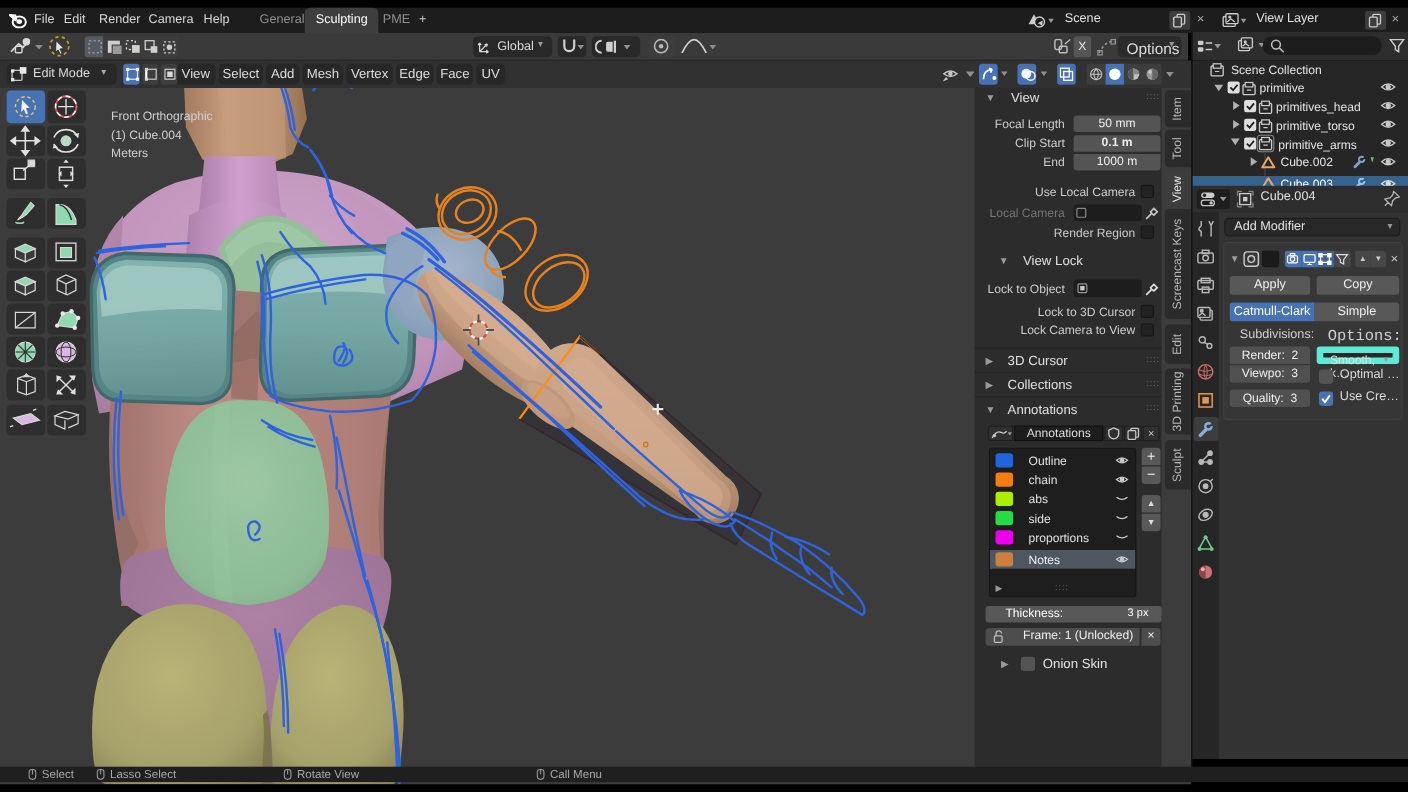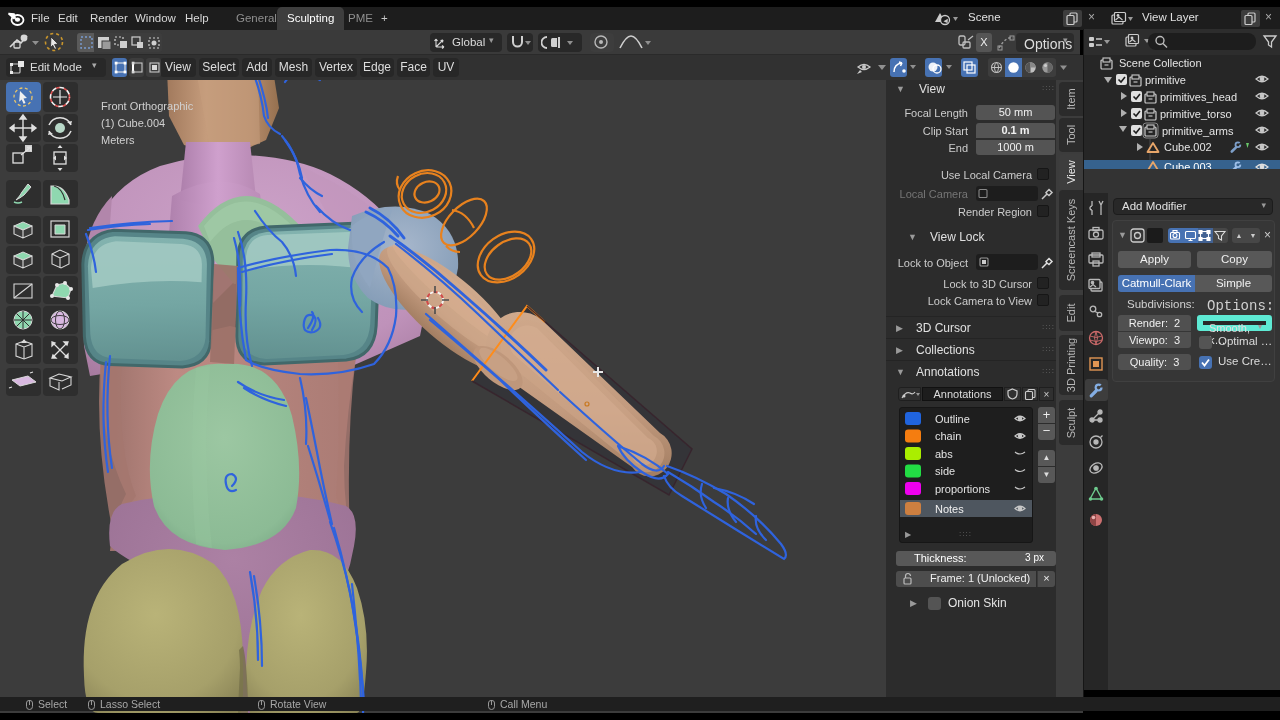--- a/index.html
+++ b/index.html
@@ -45,21 +45,21 @@
 
 <div class="abs" id="row1">
   <svg class="abs" style="left:8px;top:4px" width="17" height="15" viewBox="0 0 17 15">
         <ellipse cx="9.5" cy="9" rx="6" ry="5" fill="none" stroke="#fff" stroke-width="1.8"></ellipse>
         <ellipse cx="9.5" cy="8.6" rx="2.6" ry="2.2" fill="#fff"></ellipse>
         <path d="M7 6.5 L0.5 2.5 L6 3 Z M0.5 2.5 L6.5 8" stroke="#fff" stroke-width="1.6" fill="#fff"></path>
       </svg>
   <span class="abs menu" style="left:31px;top:5px">File</span>
   <span class="abs menu" style="left:58px;top:5px">Edit</span>
   <span class="abs menu" style="left:90px;top:5px">Render</span>
-  <span class="abs menu" style="left:135px;top:5px">Window</span>
+  <span class="abs menu" style="left:135px;top:5px">Camera</span>
   <span class="abs menu" style="left:185px;top:5px">Help</span>
   <span class="tab" style="left:226px;">General</span>
   <span class="tab active" style="left:277px;">Sculpting</span>
   <span class="tab" style="left:338px;">PME</span>
   <span class="tab" style="left:371px;color:#c8c8c8">+</span>
 
   <svg class="abs" style="left:935px;top:4px" width="24" height="16" viewBox="0 0 24 16">
         <path d="M5 2 L10 11 H0 Z" fill="#ccc"></path>
         <circle cx="10" cy="9" r="4.5" fill="#1d1d1d" stroke="#ccc" stroke-width="1.3"></circle>
         <path d="M14 10 l-2.5 4 h5 Z" fill="#ccc" transform="rotate(150 13 11)"></path>
@@ -886,20 +886,38 @@
         <span style="position:absolute;left:6px;top:1px;">Smooth, k…</span>
         <span style="position:absolute;right:4px;top:1px;color:#999;font-size:8px;">▾</span>
       </div>
   <div class="abs" style="left:115px;top:167px;width:13px;height:13px;background:#545454;border-radius:3px;"></div>
   <span class="abs" style="left:134px;top:166px;color:#dcdcdc;font-size:11.5px;">Optimal …</span>
   <div class="abs" style="left:115px;top:187px;width:13px;height:13px;background:#4772b3;border-radius:3px;"><svg width="13" height="13" viewBox="0 0 13 13">
           <path d="M3 6.5 l2.5 3 l4.5 -6" stroke="#fff" stroke-width="1.8" fill="none"></path>
         </svg></div>
   <span class="abs" style="left:134px;top:186px;color:#dcdcdc;font-size:11.5px;">Use Cre…</span>
 </div>
+<div class="abs" id="prophdr">
+  <div class="abs" style="left:4px;top:3px;width:30px;height:18px;background:#1e1e1e;border-radius:3px;"><svg width="30" height="18" viewBox="0 0 30 18">
+          <rect x="4" y="3" width="12" height="5" rx="2.5" fill="#ccc"></rect>
+          <rect x="4" y="10" width="12" height="5" rx="2.5" fill="none" stroke="#ccc" stroke-width="1.1"></rect>
+          <circle cx="7" cy="5.5" r="1.5" fill="#1e1e1e"></circle>
+          <circle cx="13" cy="12.5" r="1.5" fill="#ccc"></circle>
+          <path d="M21 7 l3 4 l3 -4" fill="#999"></path>
+        </svg></div>
+  <svg class="abs" style="left:40px;top:4px" width="16" height="16" viewBox="0 0 16 16">
+        <rect x="3" y="3" width="10" height="10" fill="none" stroke="#ccc" stroke-width="1.2"></rect>
+        <rect x="6" y="6" width="4" height="4" fill="#ccc"></rect>
+        <path d="M1 5 V1 H5 M11 1 H15 V5 M15 11 V15 H11 M5 15 H1 V11" stroke="#888" stroke-width="1.2" fill="none"></path>
+      </svg>
+  <span class="abs" style="left:62px;top:4px;color:#e2e2e2;font-size:11.5px;">Cube.004</span>
+  <svg class="abs" style="left:174px;top:4px" width="15" height="15" viewBox="0 0 15 15">
+        <path d="M9 1 L14 6 L10.5 7 L8 9.5 L7 14 L1 8 L5.5 7 L8 4.5 Z M4 11 L1 14" stroke="#b8b8b8" stroke-width="1.2" fill="none"></path>
+      </svg>
+</div>
 <div class="abs" id="ptabs">
   <svg width="24" height="497" viewBox="0 0 24 497">
     <g stroke="#b8b8b8" stroke-width="1.3" fill="none">
       <g transform="translate(5,8)">
             <path d="M3 0 V5 M3 9 V14 M3 5 a2 2 0 0 0 0 4"></path>
             <path d="M10 0 l2 4 l2 -4 M12 4 V14"></path>
           </g>
       <g transform="translate(5,34)">
             <rect x="0" y="3" width="14" height="9" rx="1.5"></rect>
             <rect x="4" y="0.5" width="6" height="3"></rect>

